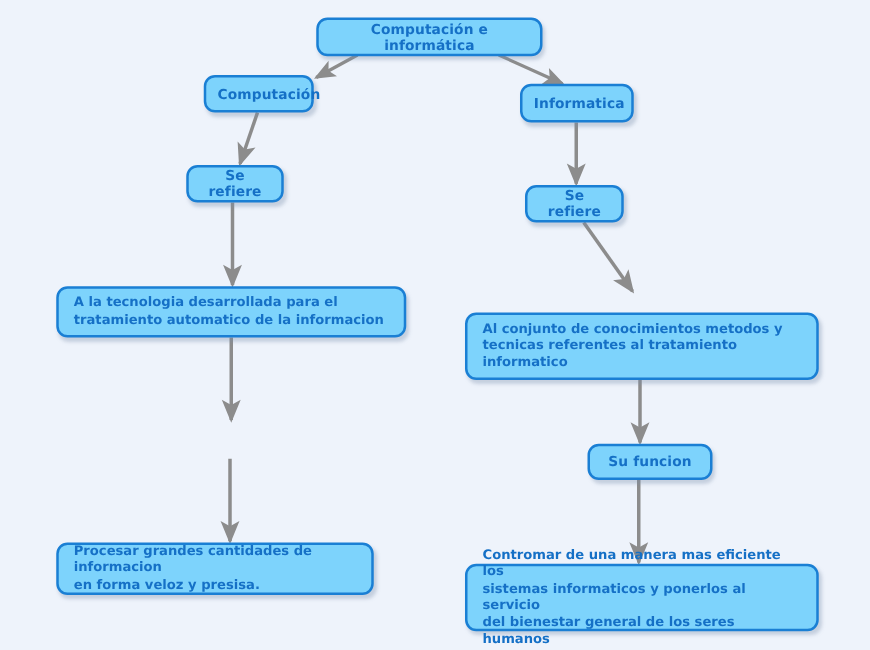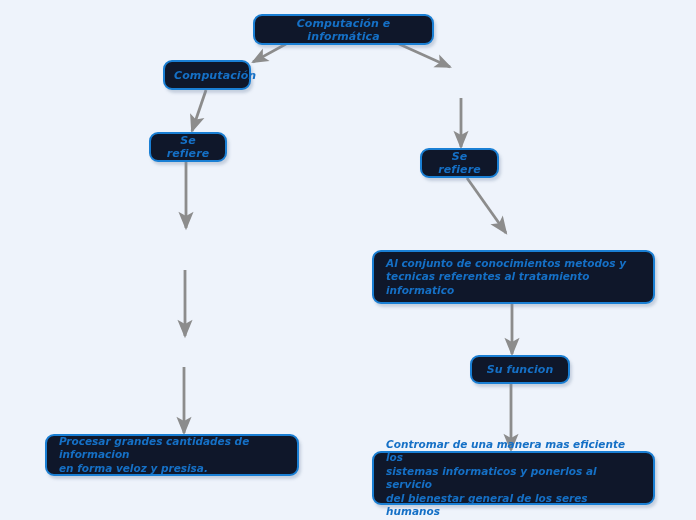--- a/index.html
+++ b/index.html
@@ -23,30 +23,29 @@
     position: absolute;
     left: 0;
     top: 0;
     width: 696px;
     height: 520px;
     pointer-events: none;
   }
   .node {
     position: absolute;
     box-sizing: border-box;
-    background: #0f172a;
+    background: #7dd3fc;
     border: 2px solid #1a7fd4;
     border-radius: 9px;
     box-shadow: 2px 3px 3px rgba(120,140,170,0.35);
     color: #1570c6;
     font-weight: bold;
     display: flex;
     align-items: center;
     z-index: 3;
-    font-style: italic;
   }
   .node .txt {
     display: block;
     width: 100%;
     white-space: pre-line;
   }
   
   .node.center {
     justify-content: center;
     text-align: center;
@@ -108,29 +107,36 @@
   </svg>
 
   <div class="node center" id="n-root">
     <span class="txt">Computación e informática</span>
   </div>
 
   <div class="node center" id="n-comp">
     <span class="txt">Computación</span>
   </div>
 
+  <div class="node center" id="n-info">
+    <span class="txt">Informatica</span>
+  </div>
 
   <div class="node center" id="n-ref1">
     <span class="txt">Se refiere</span>
   </div>
 
   <div class="node center" id="n-ref2">
     <span class="txt">Se refiere</span>
   </div>
 
+  <div class="node para" id="n-def1">
+    <span class="txt">A la tecnologia desarrollada para el
+tratamiento automatico de la informacion</span>
+  </div>
 
   <div class="node para" id="n-def2">
     <span class="txt">Al conjunto de conocimientos metodos y
 tecnicas referentes al tratamiento
 informatico</span>
   </div>
 
 
   <div class="node center" id="n-fun2">
     <span class="txt">Su funcion</span>

